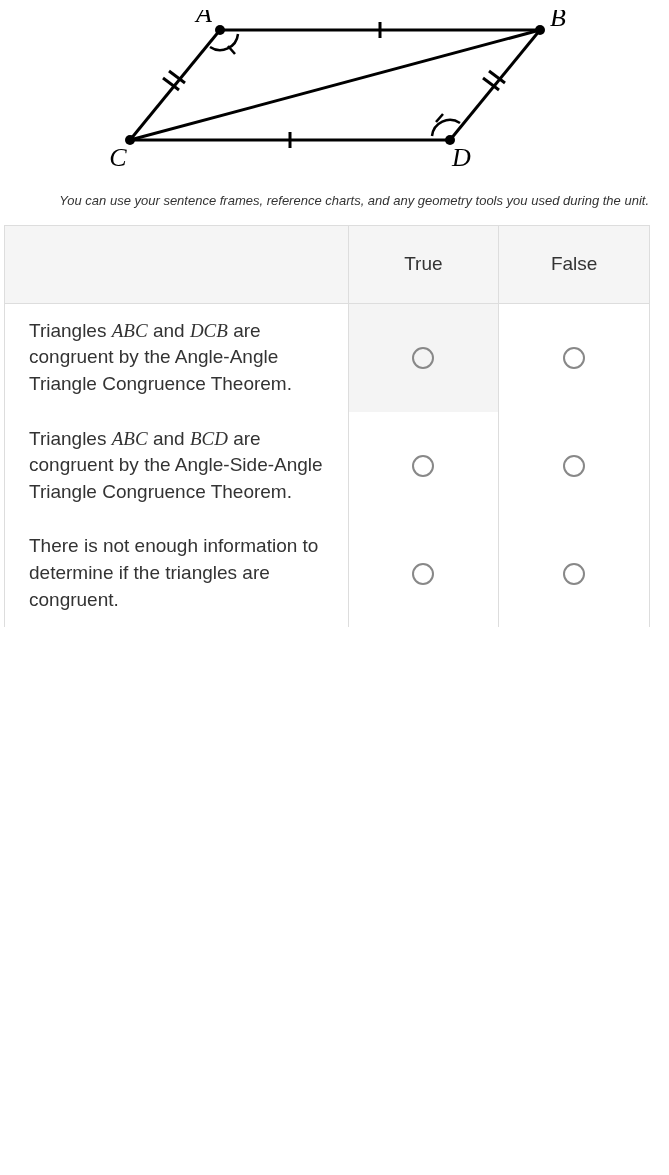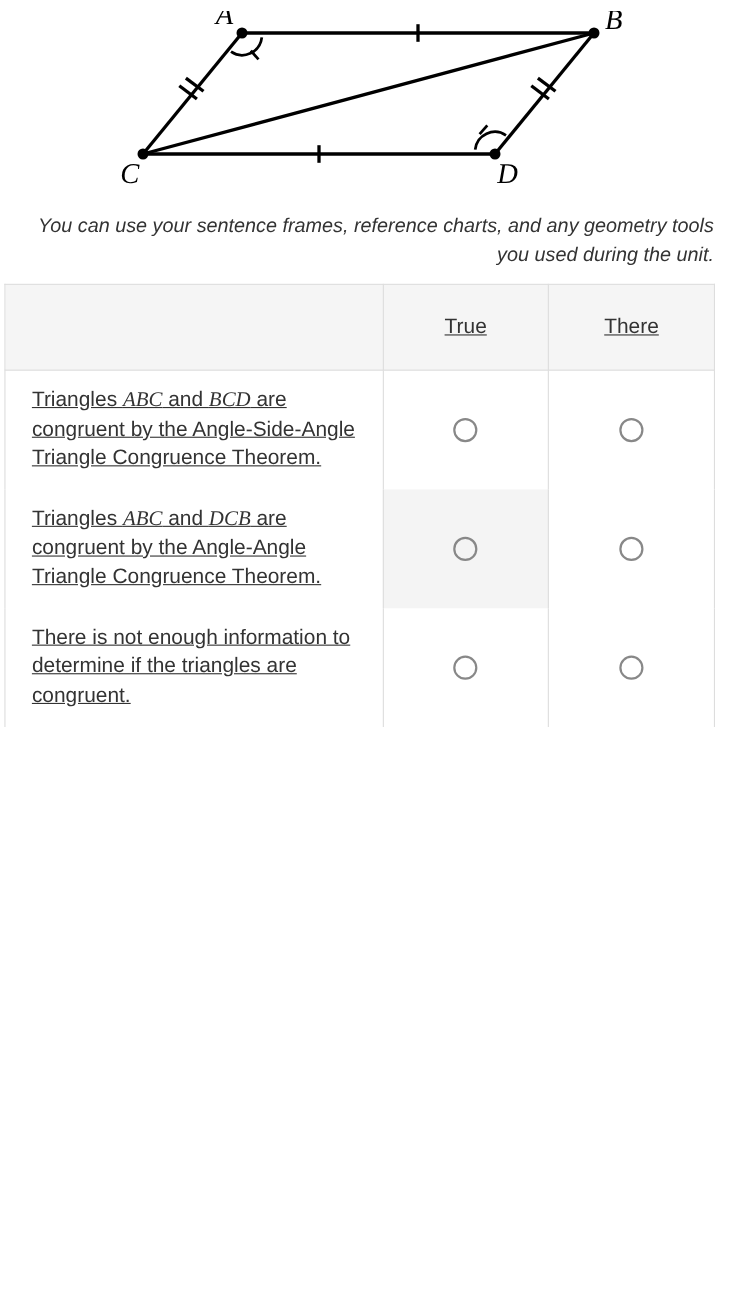--- a/index.html
+++ b/index.html
@@ -16,27 +16,26 @@
     width: 100%;
     display: flex;
     justify-content: center;
     padding: 10px 0 0 0;
   }
   .instructions {
     font-style: italic;
     text-align: right;
     padding: 12px 20px 14px 20px;
     line-height: 1.45;
-    font-size: 18px;
+    font-size: 13px;
   }
   table.grid {
     border-collapse: collapse;
     width: 646px;
     margin: 0 0 0 4px;
-    text-decoration: underline;
   }
   table.grid td, table.grid th {
     border: 1px solid #ddd;
     vertical-align: middle;
   }
   table.grid thead td, table.grid thead th {
     background: #f5f5f5;
     font-weight: 400;
     text-align: center;
     height: 78px;
@@ -126,32 +125,32 @@
   </svg>
 </div>
 
 <div class="instructions">You can use your sentence frames, reference charts, and any geometry tools you used during the unit.</div>
 
 <table class="grid">
   <thead>
     <tr>
       <td></td>
       <td class="opt">True</td>
-      <td class="opt">There</td>
+      <td class="opt">False</td>
     </tr>
   </thead>
   <tbody id="rows-body">
   <tr>
-        <td><span>Triangles </span><span class="mi">ABC</span><span> and </span><span class="mi">BCD</span><span> are congruent by the Angle-Side-Angle Triangle Congruence Theorem.</span></td>
-        <td class="opt"><span class="radio"></span></td>
+        <td><span>Triangles </span><span class="mi">ABC</span><span> and </span><span class="mi">DCB</span><span> are congruent by the Angle-Angle Triangle Congruence Theorem.</span></td>
+        <td class="opt highlight-cell"><span class="radio"></span></td>
         <td class="opt"><span class="radio"></span></td>
       </tr>
       <tr>
-        <td><span>Triangles </span><span class="mi">ABC</span><span> and </span><span class="mi">DCB</span><span> are congruent by the Angle-Angle Triangle Congruence Theorem.</span></td>
-        <td class="opt highlight-cell"><span class="radio"></span></td>
+        <td><span>Triangles </span><span class="mi">ABC</span><span> and </span><span class="mi">BCD</span><span> are congruent by the Angle-Side-Angle Triangle Congruence Theorem.</span></td>
+        <td class="opt"><span class="radio"></span></td>
         <td class="opt"><span class="radio"></span></td>
       </tr>
       <tr>
         <td>There is not enough information to determine if the triangles are congruent.</td>
         <td class="opt"><span class="radio"></span></td>
         <td class="opt"><span class="radio"></span></td>
       </tr>
     </tbody>
 </table>
 

